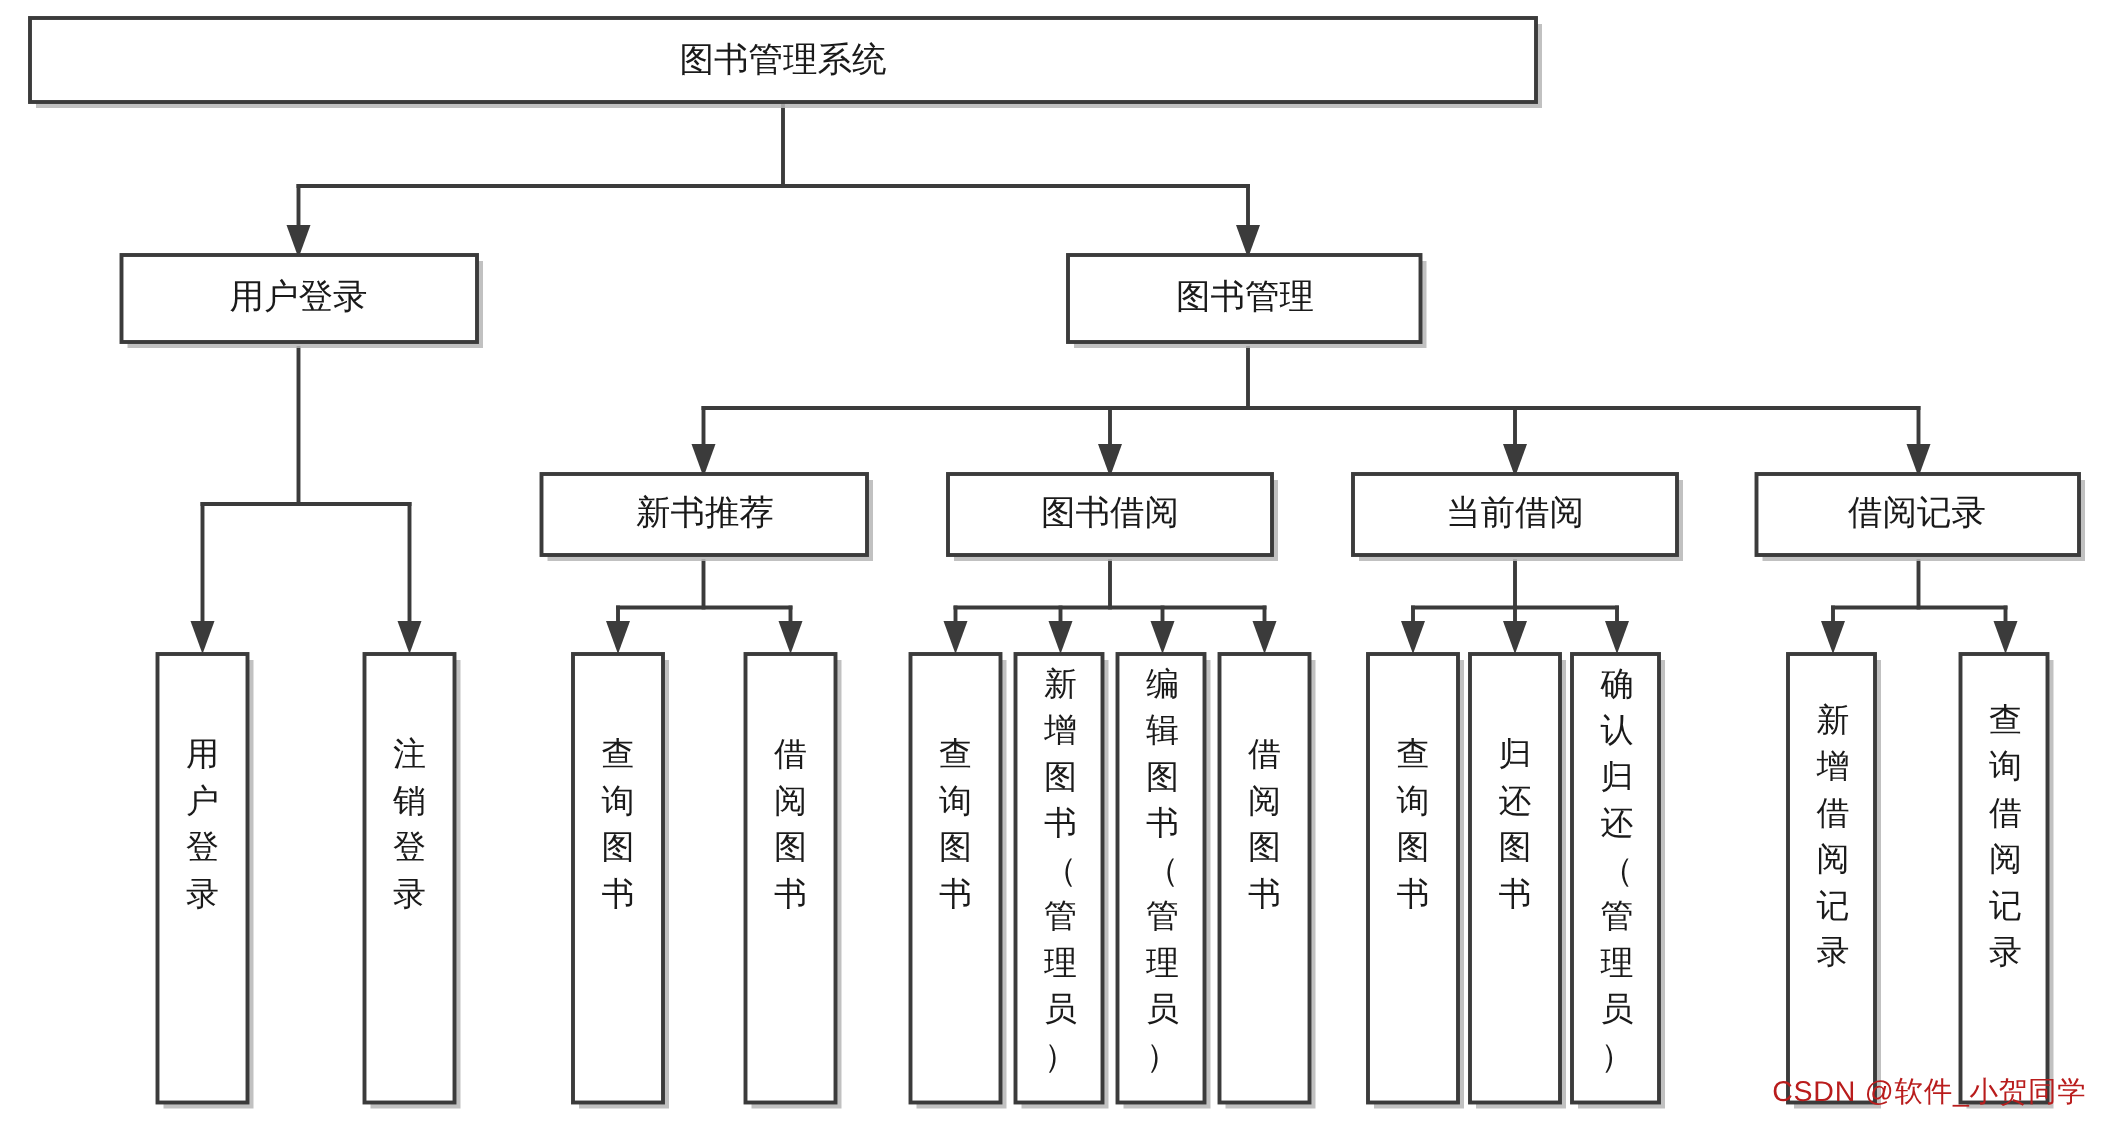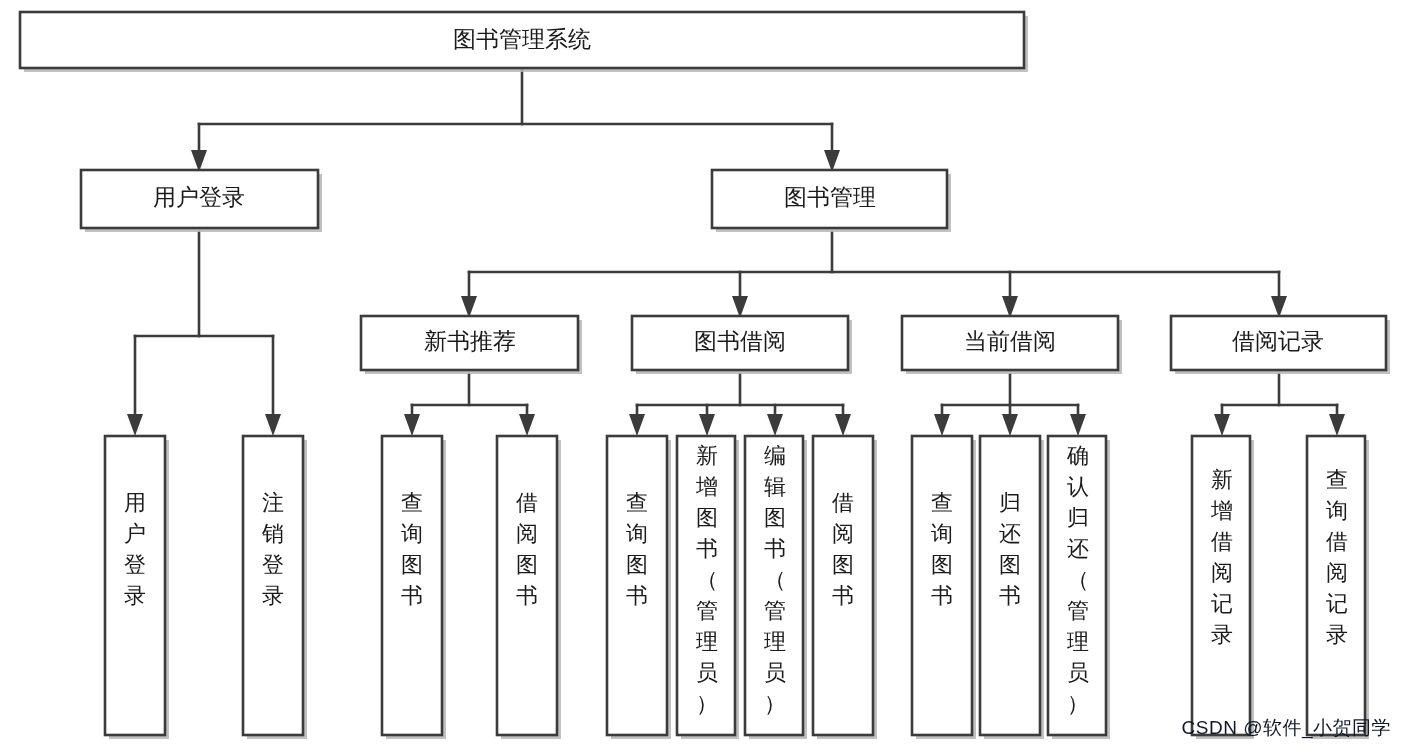--- a/index.html
+++ b/index.html
@@ -57,21 +57,21 @@
     font-size: 22px;
     fill: #1a1a1a;
     text-anchor: middle;
   }
   .watermark {
     position: absolute;
     right: 14px;
     bottom: 6px;
     font-family: "Liberation Sans", "DejaVu Sans", sans-serif;
     font-size: 19px;
-    color: #0f172a;
+    color: #b91c1c;
     letter-spacing: 0.5px;
     white-space: nowrap;
     user-select: none;
   }
 </style>
 </head>
 <body>
 
 <div id="diagram-root">
 

